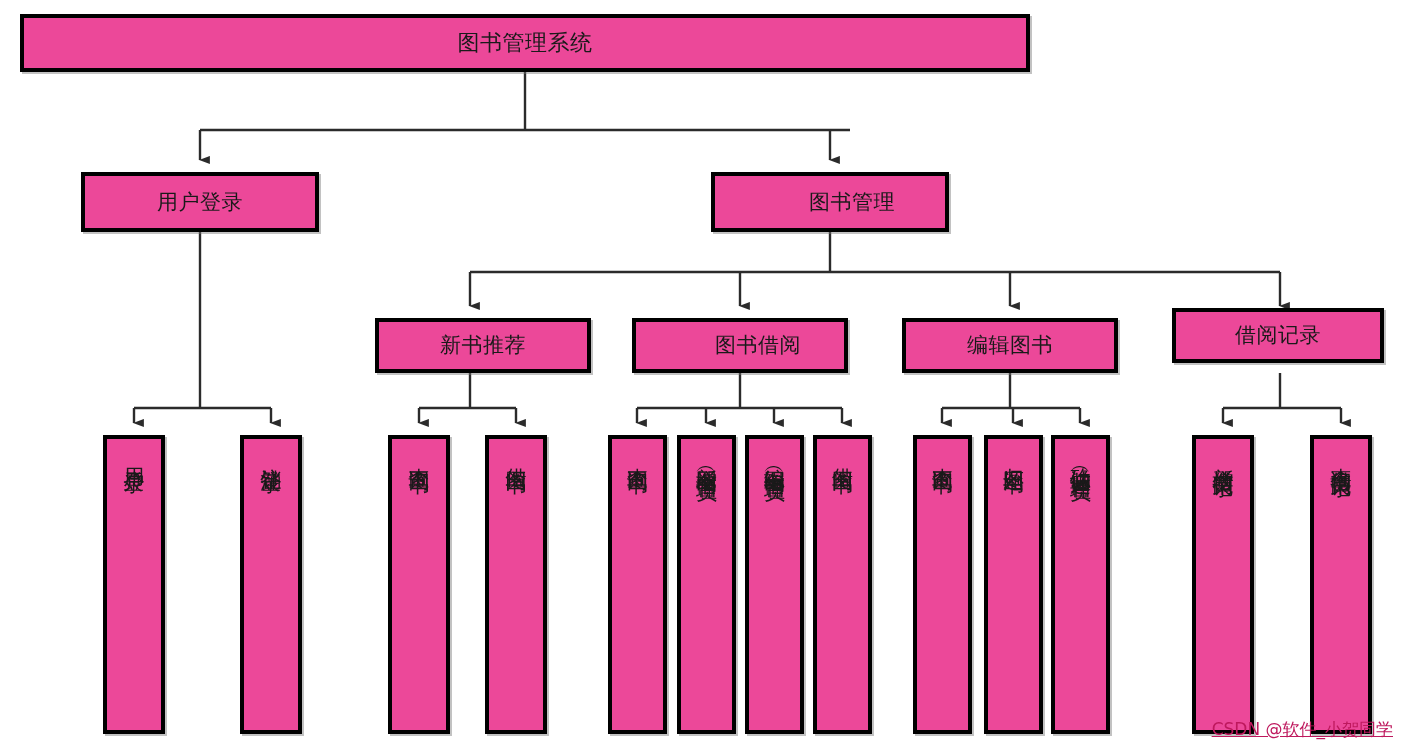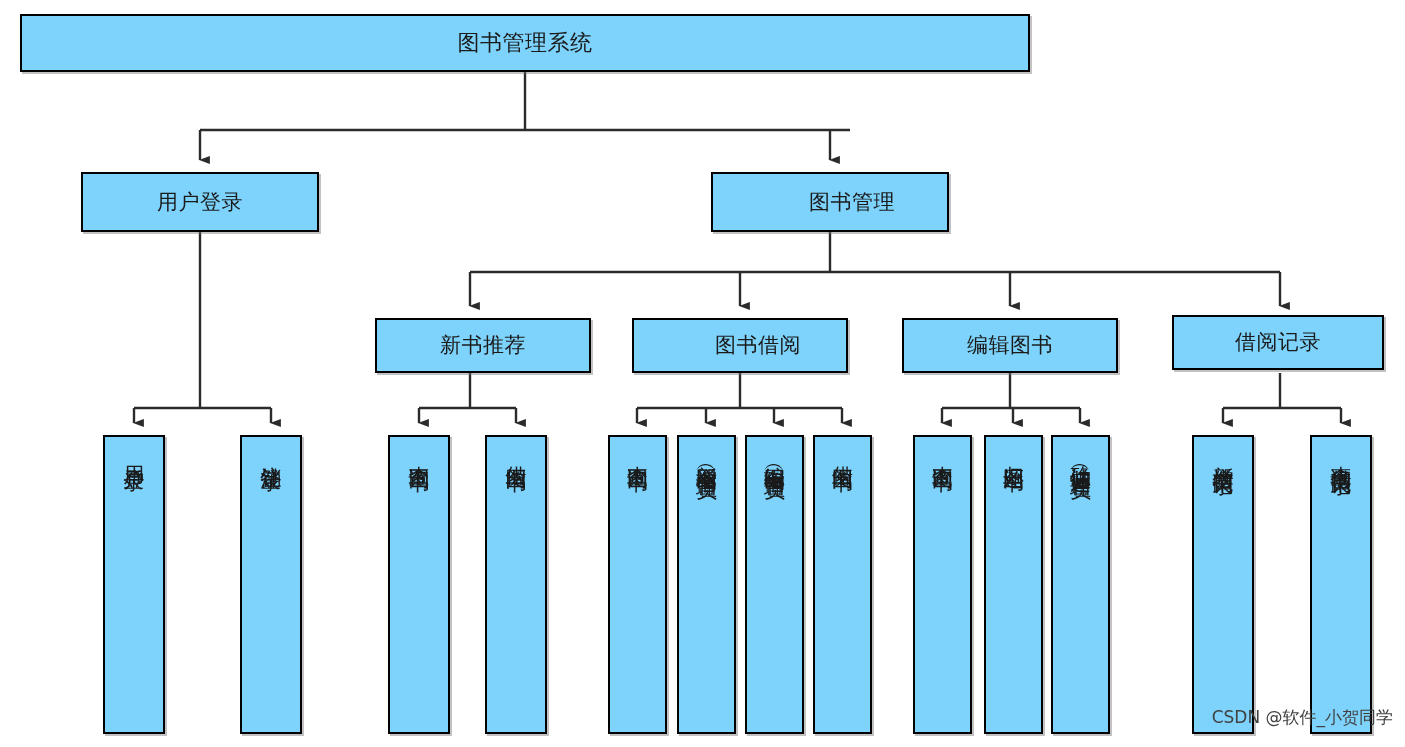--- a/index.html
+++ b/index.html
@@ -22,22 +22,22 @@
     position: absolute;
     left: 0;
     top: 0;
     width: 1405px;
     height: 747px;
     pointer-events: none;
   }
   .node {
     position: absolute;
     box-sizing: border-box;
-    background: #7dd3fc;
-    border: 2px solid #000000;
+    background: #ec4899;
+    border: 4px solid #000000;
     box-shadow: 2px 2px 0 rgba(120,120,120,0.45);
     display: flex;
     align-items: center;
     justify-content: center;
     color: #1a1a1a;
     z-index: 3;
   }
   .node .lbl {
     display: block;
     text-align: center;
@@ -62,26 +62,27 @@
     font-size: 21px;
     writing-mode: vertical-rl;
     text-orientation: upright;
     line-height: 1.05;
     letter-spacing: 2px;
     white-space: nowrap;
   }
   .watermark {
     position: absolute;
     right: 12px;
-    bottom: 18px;
+    bottom: 6px;
     font-size: 17px;
-    color: #404040;
+    color: #be185d;
     z-index: 6;
     white-space: nowrap;
     font-family: "DejaVu Sans", "Liberation Sans", sans-serif;
+    text-decoration: underline;
   }
 </style>
 </head>
 <body>
 
 <div id="canvas">
 
   <svg id="wires" viewBox="0 0 1405 747" xmlns="http://www.w3.org/2000/svg">
     <defs>
       <marker id="arrow" viewBox="0 0 10 12" refX="5" refY="11" markerWidth="9" markerHeight="11" orient="auto-start-reverse" markerUnits="userSpaceOnUse">
@@ -146,21 +147,21 @@
 
   <div class="node horiz" style="left: 362px; top: 318px; width: 216px; height: 55px; margin-left: 13px;">
     <span class="lbl">新书推荐</span>
   </div>
   <div class="node horiz" style="left: 632px; top: 318px; width: 216px; height: 55px; padding-left: 36px;">
     <span class="lbl">图书借阅</span>
   </div>
   <div class="node horiz" style="left: 902px; top: 318px; width: 216px; height: 55px;">
     <span class="lbl">编辑图书</span>
   </div>
-  <div class="node horiz" style="left: 1172px; top: 315px; width: 212px; height: 55px;">
+  <div class="node horiz" style="left: 1172px; top: 308px; width: 212px; height: 55px;">
     <span class="lbl">借阅记录</span>
   </div>
 
   <div class="node vert" style="left: 103px; top: 435px; width: 62px; height: 299px;">
     <span class="lbl">用户登录</span>
   </div>
   <div class="node vert" style="left: 240px; top: 435px; width: 62px; height: 299px;">
     <span class="lbl">注销登录</span>
   </div>
   <div class="node vert" style="left: 388px; top: 435px; width: 62px; height: 299px;">

